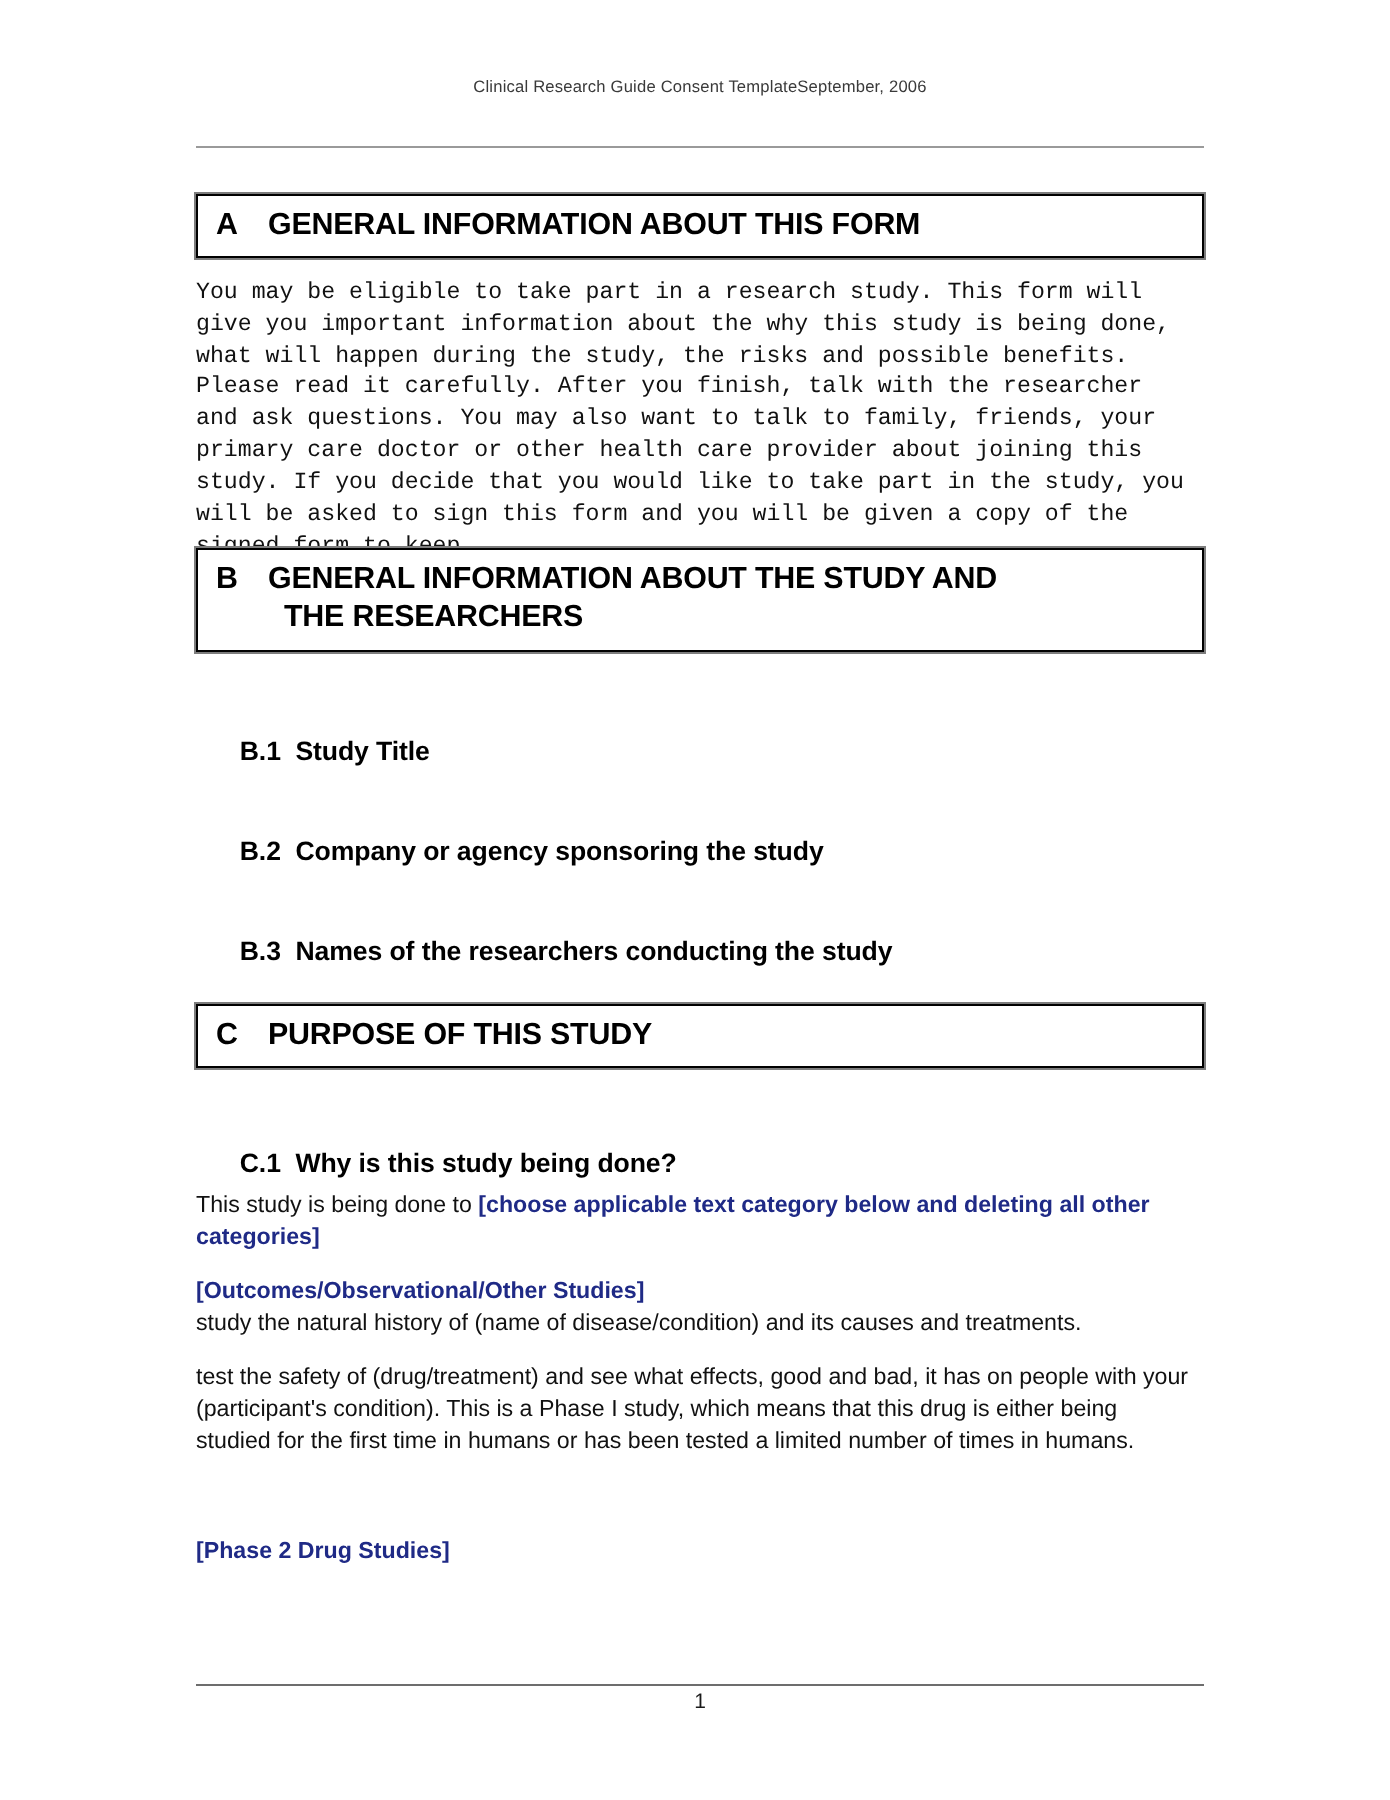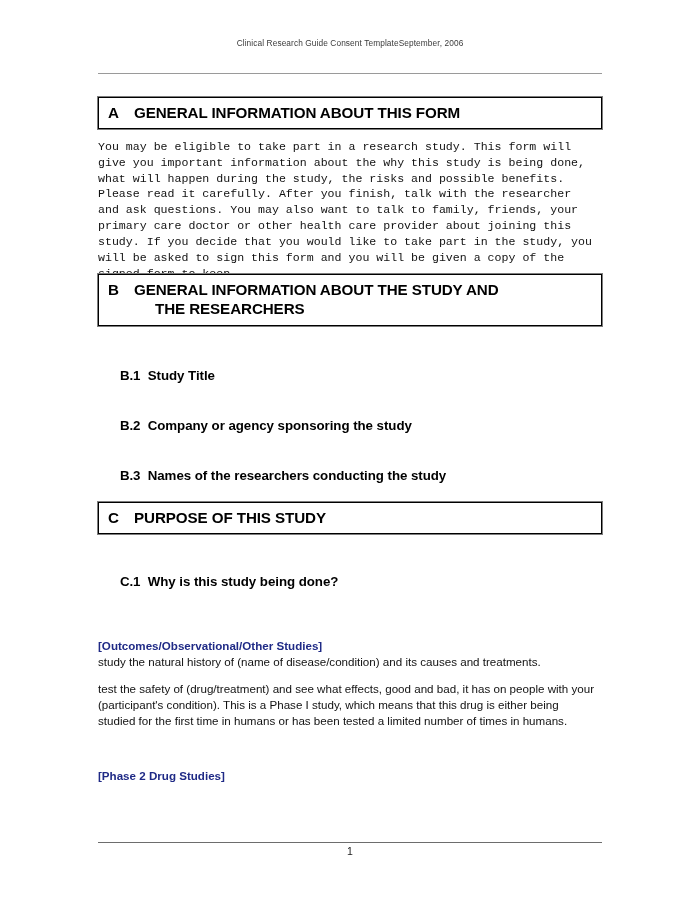--- a/index.html
+++ b/index.html
@@ -72,21 +72,21 @@
     display: inline-block;
     width: 26px;
     padding-left: 9px;
     box-sizing: content-box;
     flex: 0 0 auto;
   }
   .section-box .sb-text {
     flex: 1 1 auto;
   }
   .section-box .sb-cont {
-    padding-left: 56px;
+    padding-left: 43px;
   }
 
   
   .body-para {
     font-size: 11.6px;
     line-height: 1.365;
     color: #111111;
     margin: 0;
     text-align: left;
     white-space: normal;
@@ -199,20 +199,23 @@
       </div>
     </div>
   </div>
 
   <div class="abs" style="top:558px;">
     <div class="sub-head">
       <span>C.1</span><span>&nbsp; </span><span>Why is this study being done?</span>
     </div>
   </div>
 
+  <div class="abs" style="top:595px; width:498px;">
+    <p class="body-para"><span>This study is being done to </span><span class="tpl-blue">[choose applicable text category below and deleting all other categories]</span></p>
+  </div>
 
   <div class="abs" style="top:638px; width:500px;">
     <p class="tpl-blue-head">[Outcomes/Observational/Other Studies]</p>
     <p class="body-para">study the natural history of (name of disease/condition) and its causes and treatments.</p>
   </div>
 
   <div class="abs" style="top:681px; width:500px;">
     <p class="body-para">test the safety of (drug/treatment) and see what effects, good and bad, it has on people with your (participant's condition).  This is a Phase I study, which means that this drug is either being studied for the first time in humans or has been tested a limited number of times in humans.</p>
   </div>
 

